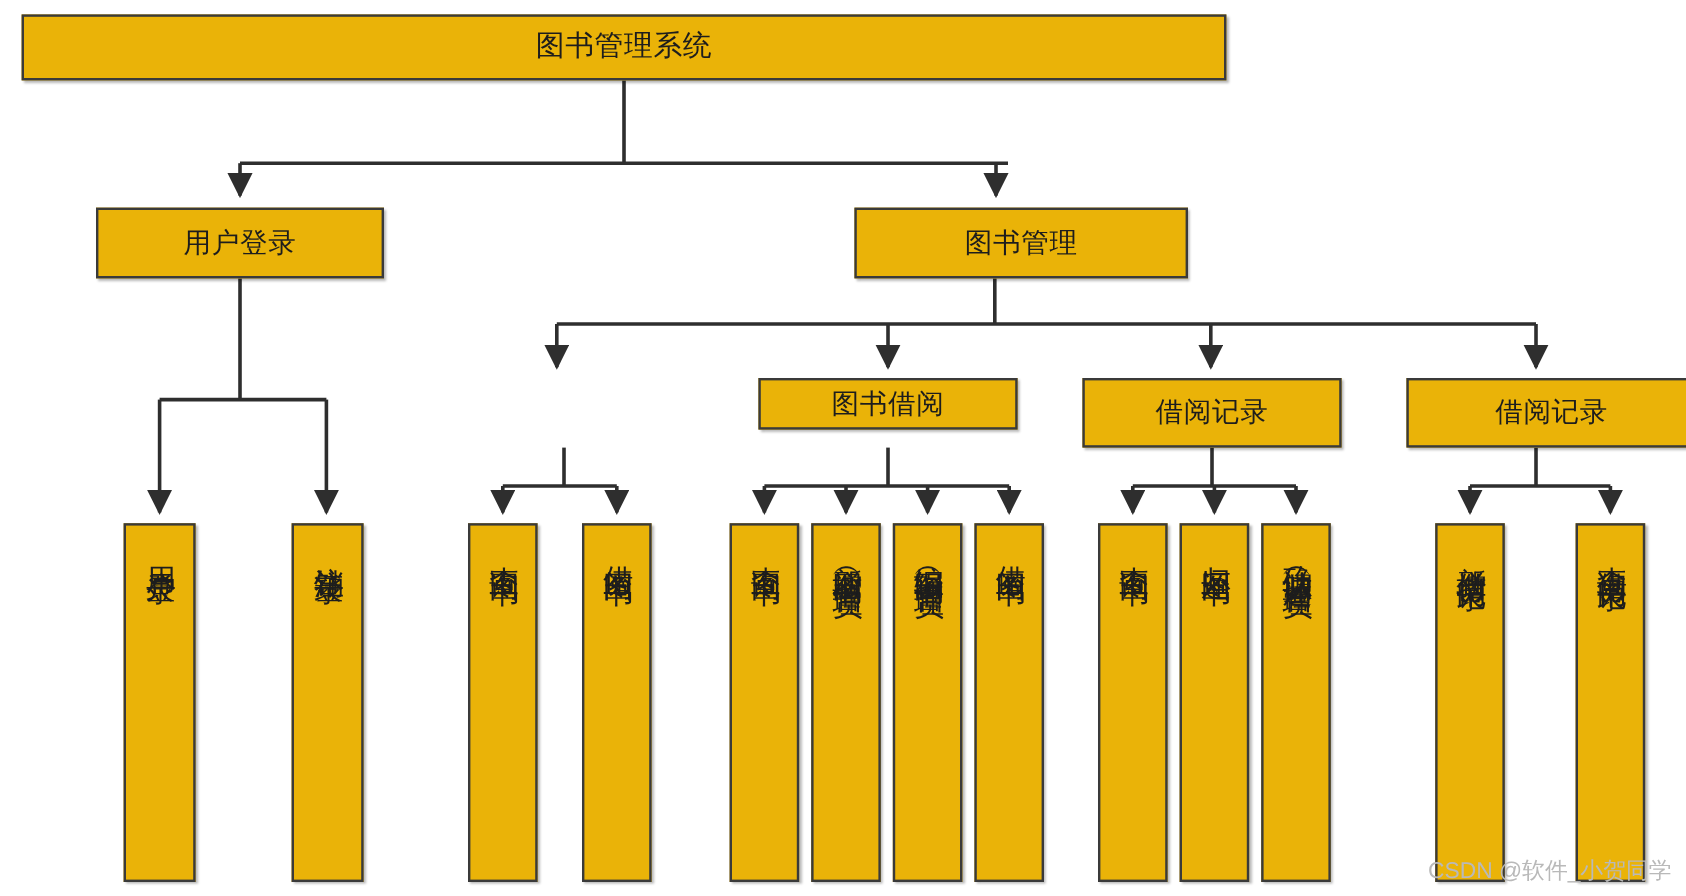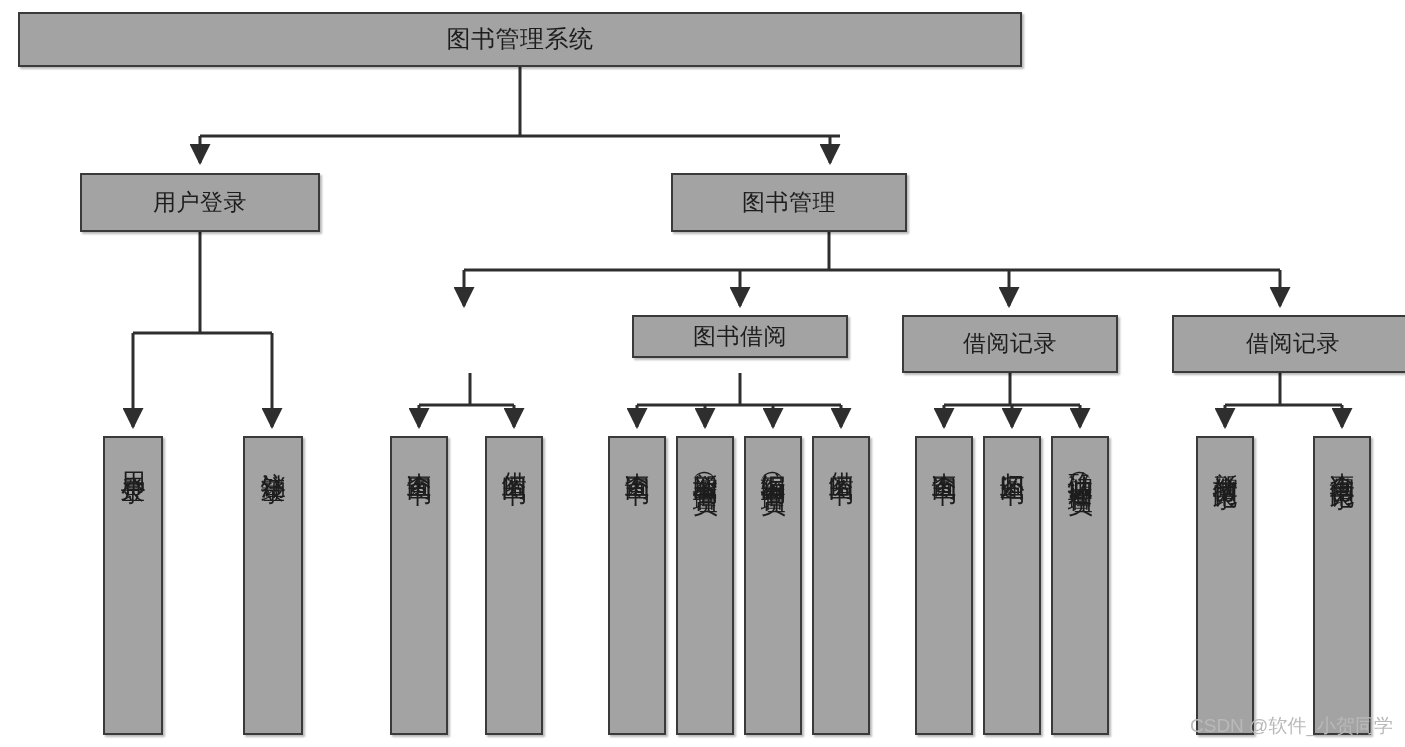--- a/index.html
+++ b/index.html
@@ -20,21 +20,21 @@
   #edges {
     position: absolute;
     left: 0;
     top: 0;
     width: 1405px;
     height: 747px;
   }
   .node {
     position: absolute;
     box-sizing: border-box;
-    background: #a3a3a3;
+    background: #eab308;
     border: 2px solid #3a3a3a;
     box-shadow: 2px 2px 2px rgba(0,0,0,0.28);
     display: flex;
     align-items: center;
     justify-content: center;
     color: #1d1d1d;
     z-index: 2;
   }
   .node .label {
     display: block;
@@ -124,21 +124,21 @@
     </g>
   </svg>
 
   <div class="node root horizontal" style="left: 18px; top: 12px; width: 1004px; height: 55px;">
     <span class="label">图书管理系统</span>
   </div>
 
   <div class="node horizontal" style="left: 80px; top: 173px; width: 240px; height: 59px;">
     <span class="label">用户登录</span>
   </div>
-  <div class="node horizontal" style="left: 671px; top: 173px; width: 236px; height: 59px;">
+  <div class="node horizontal" style="left: 712px; top: 173px; width: 278px; height: 59px;">
     <span class="label">图书管理</span>
   </div>
 
   <div class="node horizontal" style="left: 632px; top: 315px; width: 216px; height: 43px;">
     <span class="label">图书借阅</span>
   </div>
   <div class="node horizontal" style="left: 902px; top: 315px; width: 216px; height: 58px;">
     <span class="label">借阅记录</span>
   </div>
   <div class="node horizontal" style="left: 1172px; top: 315px; width: 242px; height: 58px;">

